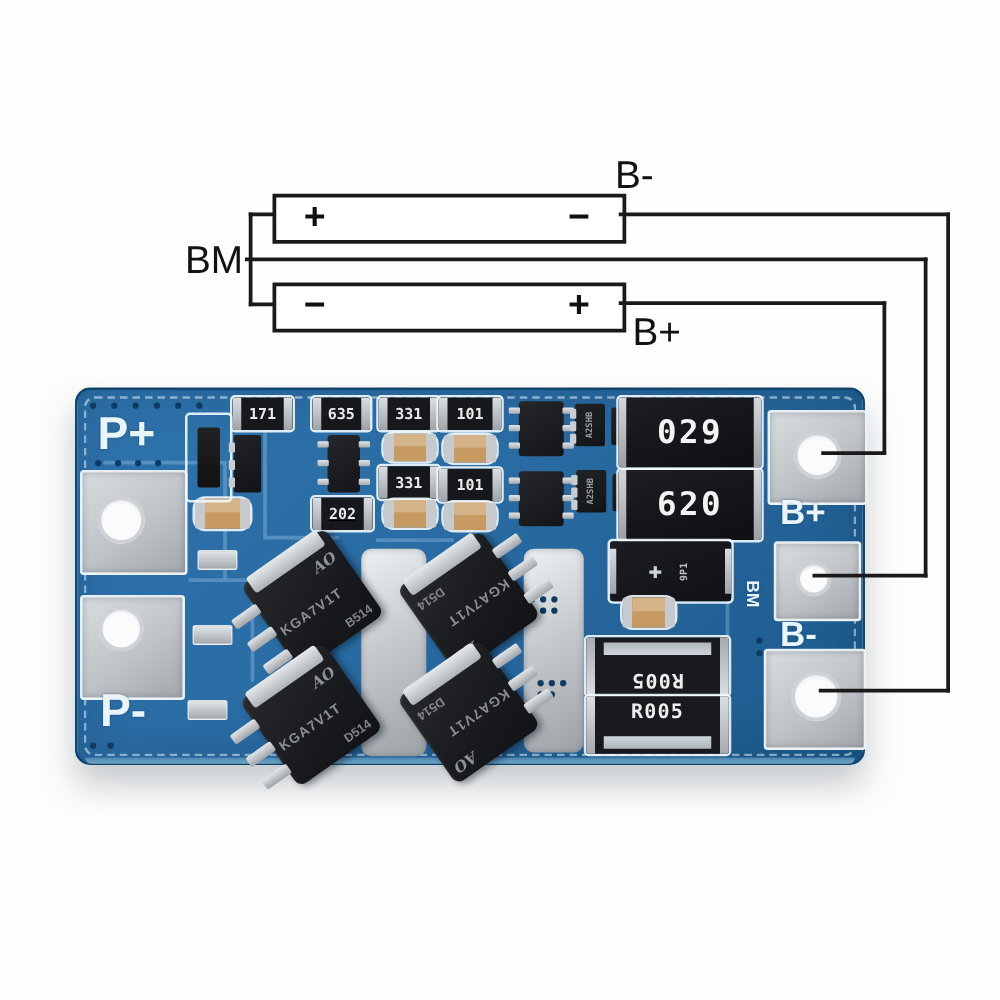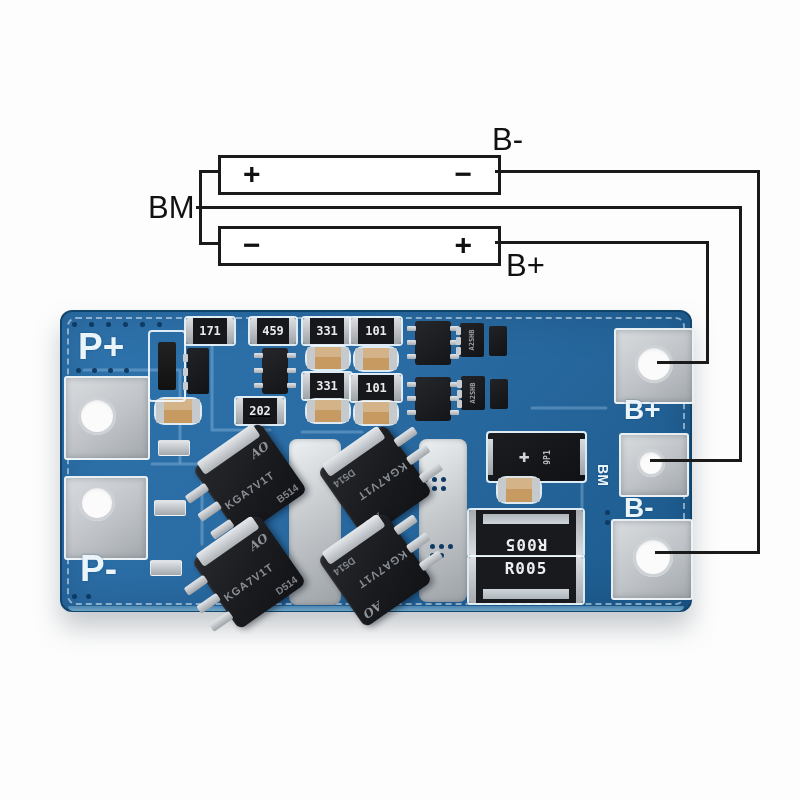--- a/index.html
+++ b/index.html
@@ -172,21 +172,21 @@
     <div class="pad" style="left:549px;top:207px;width:78px;height:77px;"></div>
     <div class="hole" style="left:571px;top:225px;width:40px;height:40px;"></div>
 
     <div class="skbox" style="left:122px;top:4px;width:48px;height:26px;">
       <div class="res">
           <span>171</span>
         </div>
       </div>
     <div class="skbox" style="left:186px;top:4px;width:46px;height:26px;">
       <div class="res">
-          <span>459</span>
+          <span>635</span>
         </div>
       </div>
     <div class="skbox" style="left:239px;top:4px;width:48px;height:26px;">
       <div class="res">
           <span>331</span>
         </div>
       </div>
     <div class="skbox" style="left:287px;top:4px;width:50px;height:26px;">
       <div class="res">
           <span>101</span>
@@ -203,21 +203,21 @@
     <div class="skbox" style="left:239px;top:59px;width:48px;height:26px;">
       <div class="res">
           <span>331</span>
         </div>
       </div>
     <div class="skbox" style="left:287px;top:61px;width:50px;height:26px;">
       <div class="res">
           <span>101</span>
         </div>
       </div>
-    <div class="skbox" style="left:172px;top:84px;width:48px;height:26px;text-decoration:underline;">
+    <div class="skbox" style="left:186px;top:84px;width:48px;height:26px;text-decoration:underline;">
       <div class="res">
           <span>202</span>
         </div>
       </div>
     <div class="skbox" style="left:243px;top:86px;width:42px;height:22px;border-radius:10px;">
         <div class="capc"></div>
       </div>
     <div class="skbox" style="left:291px;top:88px;width:42px;height:22px;border-radius:10px;">
         <div class="capc"></div>
       </div>
@@ -269,20 +269,30 @@
       </div>
     <div class="q" style="left:427px;top:14px;width:18px;height:30px;"></div>
     <div class="q" style="left:399px;top:64px;width:24px;height:34px;">
       <i class="pin" style="left:-4px;top:4px;"></i>
         <i class="pin" style="left:-4px;top:14px;"></i>
         <i class="pin" style="left:-4px;top:24px;"></i>
       <span>A2SHB</span>
       </div>
     <div class="q" style="left:428px;top:67px;width:18px;height:30px;"></div>
 
+    <div class="skbox" style="left:431px;top:4px;width:114px;height:56px;">
+      <div class="bigres">
+          <span>029</span>
+        </div>
+      </div>
+    <div class="skbox" style="left:431px;top:62px;width:114px;height:56px;">
+      <div class="bigres">
+          <span>620</span>
+        </div>
+      </div>
 
     <div class="skbox" style="left:424px;top:119px;width:97px;height:48px;">
       <div class="diode">
         <span class="cross">✚</span>
         <span class="mark">9P1</span>
       </div>
       </div>
     <div class="skbox" style="left:434px;top:164px;width:42px;height:24px;border-radius:10px;">
         <div class="capc"></div>
       </div>

